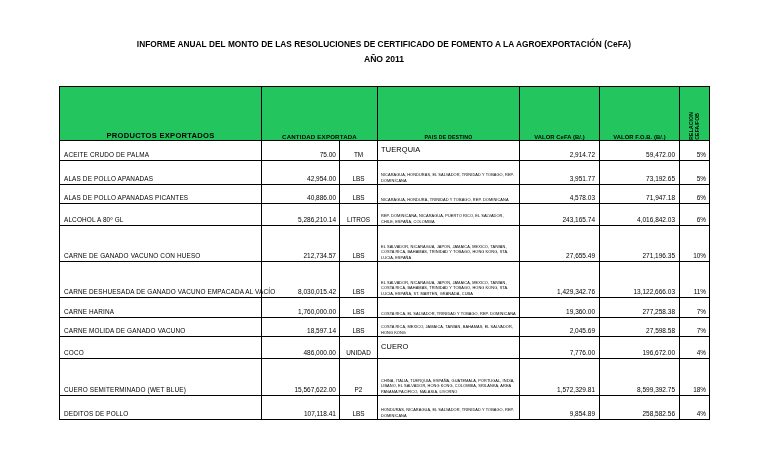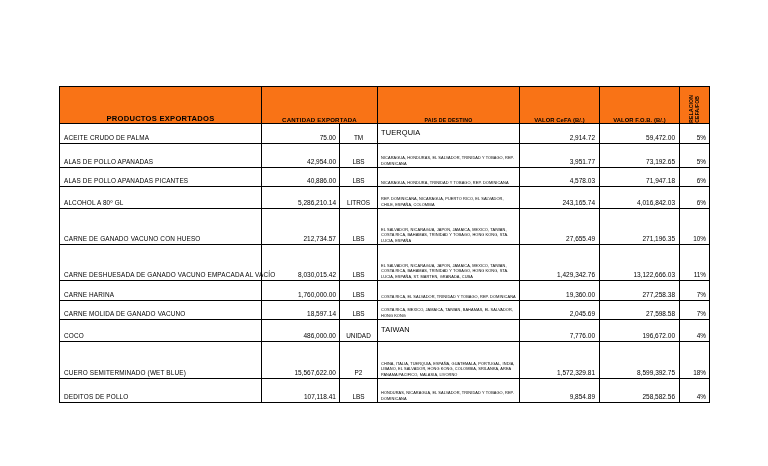--- a/index.html
+++ b/index.html
@@ -53,23 +53,23 @@
     border: 1.2px solid #000;
   }
   table.main td, table.main th {
     border: 0.8px solid #000;
     padding: 0;
     vertical-align: bottom;
   }
 
   
   thead th {
-    background: #f97316;
+    background: #22c55e;
     border: 1.2px solid #000 !important;
-    height: 37px;
+    height: 54px;
     vertical-align: middle;
     text-align: center;
     font-weight: bold;
   }
   .th-prod { font-size: 7.6px; letter-spacing: 0.25px; }
   .th-cant { font-size: 6.1px; letter-spacing: 0.2px; }
   .th-pais { font-size: 5.2px; letter-spacing: 0.2px; }
   .th-val  { font-size: 5.8px; letter-spacing: 0.1px; }
   .th-rel-cell { padding: 0; }
   .th-rel {
@@ -142,20 +142,22 @@
     padding-right: 3px !important;
     padding-bottom: 2px !important;
   }
 </style>
 </head>
 <body>
 
 <div id="page">
 
   <div class="titles">
+    <div class="title-line">INFORME ANUAL DEL MONTO DE LAS RESOLUCIONES DE CERTIFICADO DE FOMENTO A LA AGROEXPORTACIÓN (CeFA)</div>
+    <div class="title-year">AÑO 2011</div>
   </div>
 
   <div class="table-wrap">
     <table class="main">
       <colgroup>
         <col class="c-prod">
           <col class="c-qty">
           <col class="c-unit">
           <col class="c-pais">
         <col class="c-cefa">
@@ -245,21 +247,21 @@
             <td class="cell-unit">LBS</td>
             <td class="cell-pais">COSTA RICA, MEXICO, JAMAICA, TAIWAN, BAHAMAS, EL SALVADOR, HONG KONG</td>
             <td class="cell-cefa">2,045.69</td>
             <td class="cell-fob">27,598.58</td>
             <td class="cell-rel">7%</td>
           </tr>
           <tr style="height: 22px;">
             <td class="cell-prod">COCO</td>
             <td class="cell-qty">486,000.00</td>
             <td class="cell-unit">UNIDAD</td>
-            <td class="cell-pais big">TAIWAN</td>
+            <td class="cell-pais big">CUERO</td>
             <td class="cell-cefa">7,776.00</td>
             <td class="cell-fob">196,672.00</td>
             <td class="cell-rel">4%</td>
           </tr>
           <tr style="height: 37px;">
             <td class="cell-prod">CUERO SEMITERMINADO (WET BLUE)</td>
             <td class="cell-qty">15,567,622.00</td>
             <td class="cell-unit">P2</td>
             <td class="cell-pais">CHINA, ITALIA, TUERQUIA, ESPAÑA, GUATEMALA, PORTUGAL, INDIA, LIBANO, EL SALVADOR, HONG KONG, COLOMBIA, SRILANKA, AREA PANAMA PACIFICO, MALASIA, LIVORNO</td>
             <td class="cell-cefa">1,572,329.81</td>

